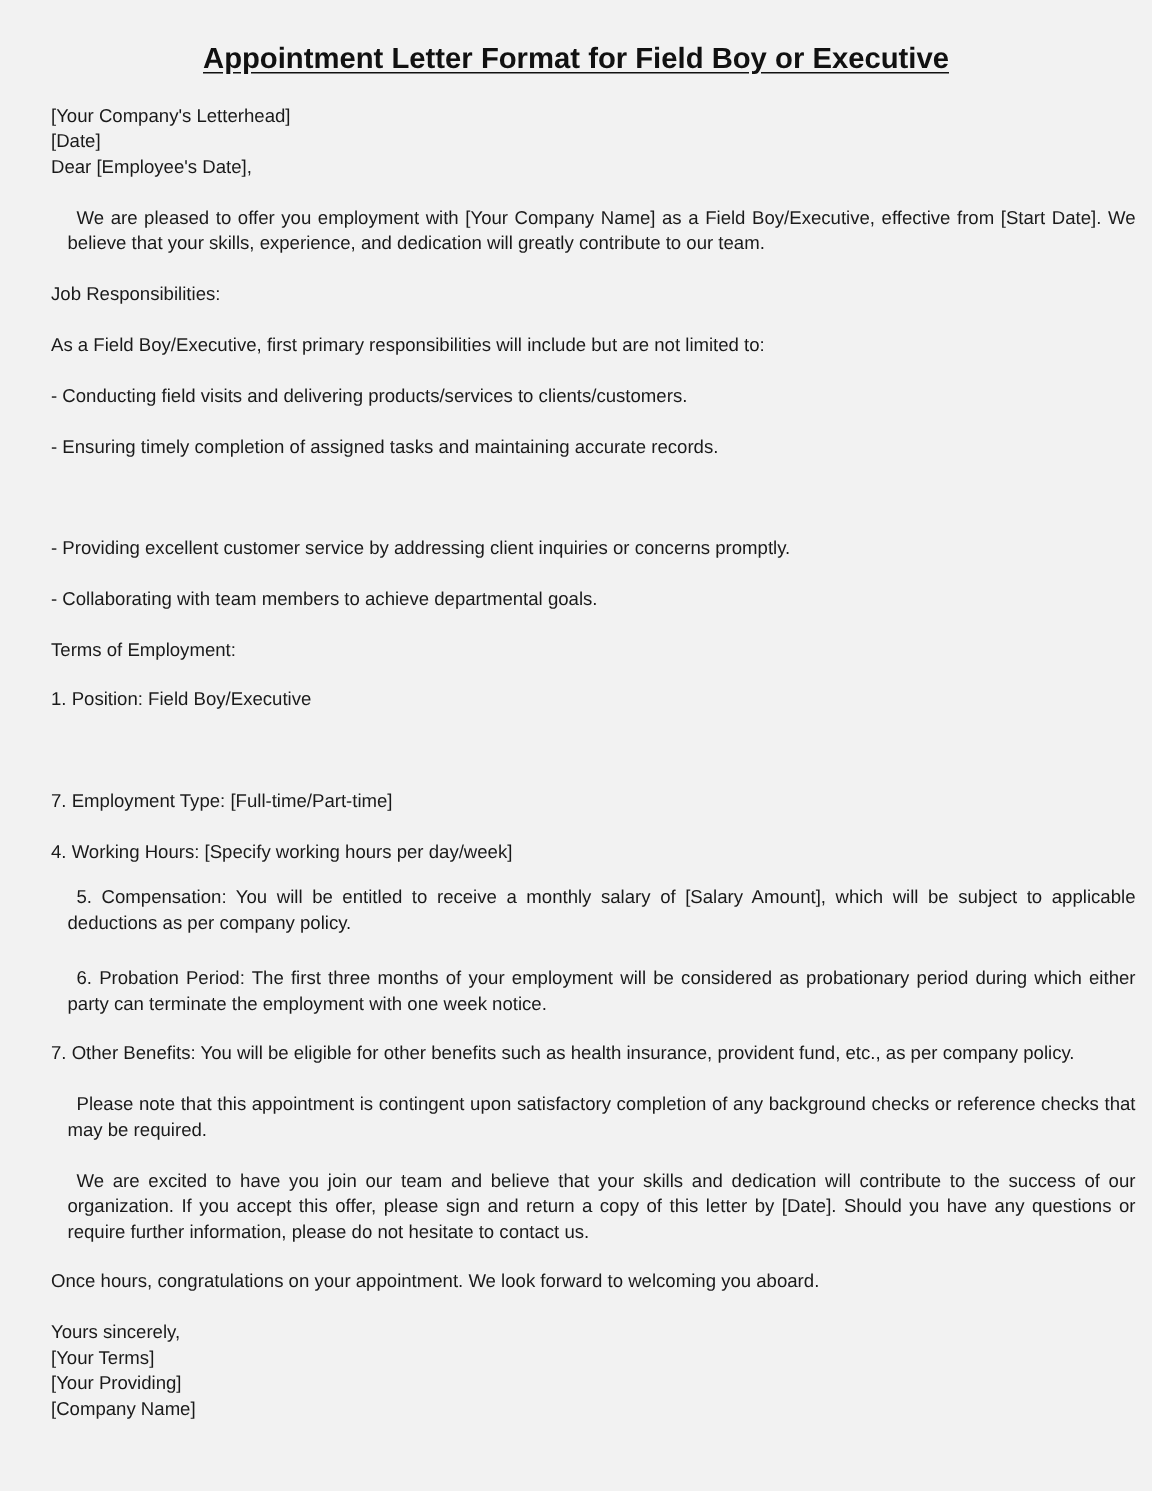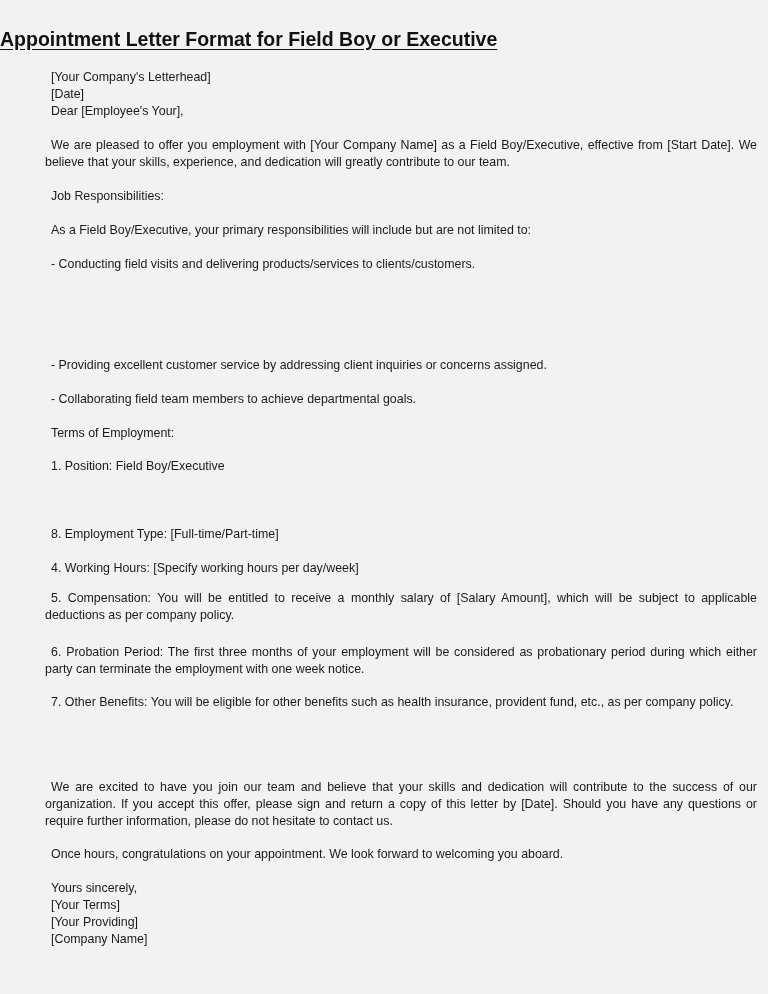--- a/index.html
+++ b/index.html
@@ -5,61 +5,65 @@
   html, body { margin: 0; padding: 0; }
   body {
     width: 768px; height: 994px; overflow: hidden;
     background: #f2f2f2; color: #1a1a1a;
     font-family: "Liberation Sans", sans-serif;
     font-size: 12.4px;
   }
   .page { position: relative; width: 768px; height: 994px; }
   .title {
     position: absolute; left: 0; width: 768px; top: 28px;
-    font-weight: bold; font-size: 19.5px;
+    text-align: center; font-weight: bold; font-size: 19.5px;
     text-decoration: underline; text-underline-offset: 3px; color: #111;
   }
   .line { position: absolute; white-space: nowrap; line-height: 17px; }
-  .ind { left: 51px; }
+  .ind { left: 34px; }
   .para { position: absolute; left: 45px; width: 712px; line-height: 17px; text-align: justify; }
   .para .first { padding-left: 6px; margin-top: 13px; }
 </style>
 </head>
 <body>
 
 <div class="page">
   <div class="title">Appointment Letter Format for Field Boy or Executive</div>
 
   <div class="line ind" style="top:69px">[Your Company's Letterhead]</div>
   <div class="line ind" style="top:86px">[Date]</div>
-  <div class="line ind" style="top:103px">Dear [Employee's Your],</div>
+  <div class="line ind" style="top:103px">Dear [Employee's Date],</div>
 
   <div class="para" style="top:137px;left:45px">
     <span class="first">We are pleased to offer you employment with [Your Company Name] as a Field Boy/Executive, effective from  [Start Date]. We believe that your skills, experience, and dedication will greatly contribute to our team.</span>
   </div>
 
   <div class="line ind" style="top:188px">Job Responsibilities:</div>
-  <div class="line ind" style="top:222px">As a Field Boy/Executive, your primary responsibilities will include but are not limited to:</div>
+  <div class="line ind" style="top:222px">As a Field Boy/Executive, first primary responsibilities will include but are not limited to:</div>
   <div class="line ind" style="top:256px">- Conducting field visits and delivering products/services to clients/customers.</div>
-  <div class="line ind" style="top:357px">- Providing excellent customer service by addressing client inquiries or concerns assigned.</div>
-  <div class="line ind" style="top:391px">- Collaborating field team members to achieve departmental goals.</div>
+  <div class="line ind" style="top:290px">- Ensuring timely completion of assigned tasks and maintaining accurate records.</div>
+  <div class="line ind" style="top:357px">- Providing excellent customer service by addressing client inquiries or concerns promptly.</div>
+  <div class="line ind" style="top:391px">- Collaborating with team members to achieve departmental goals.</div>
 
   <div class="line ind" style="top:425px">Terms of Employment:</div>
   <div class="line ind" style="top:458px">1. Position: Field Boy/Executive</div>
-  <div class="line ind" style="top:526px">8. Employment Type: [Full-time/Part-time]</div>
+  <div class="line ind" style="top:526px">7. Employment Type: [Full-time/Part-time]</div>
   <div class="line ind" style="top:560px">4. Working Hours: [Specify working hours per day/week]</div>
 
   <div class="para" style="top:590px">
     <span class="first">5. Compensation: You will be entitled to receive a monthly salary of [Salary Amount], which will be subject to applicable deductions as per company policy.</span>
   </div>
   <div class="para" style="top:644px">
     <span class="first">6. Probation Period: The first three months of your employment will be considered as probationary period during which either party can terminate the employment with one week notice.</span>
   </div>
   <div class="line ind" style="top:694px">7. Other Benefits: You will be eligible for other benefits such as health insurance, provident fund, etc., as per company policy.</div>
 
+  <div class="para" style="top:728px">
+    <span class="first">Please note that this appointment is contingent upon satisfactory completion of any background checks or reference checks that may be required.</span>
+  </div>
   <div class="para" style="top:779px">
     <span class="first">We are excited to have you join our team and believe that your skills and dedication will contribute to the success of our organization. If you accept this offer, please sign and return a copy of this letter by [Date]. Should you have any questions or require further information, please do not hesitate to contact us.</span>
   </div>
 
   <div class="line ind" style="top:846px">Once hours, congratulations on your appointment. We look forward to welcoming you aboard.</div>
 
   <div class="line ind" style="top:880px">Yours sincerely,</div>
   <div class="line ind" style="top:897px">[Your Terms]</div>
   <div class="line ind" style="top:914px">[Your Providing]</div>
   <div class="line ind" style="top:931px">[Company Name]</div>

